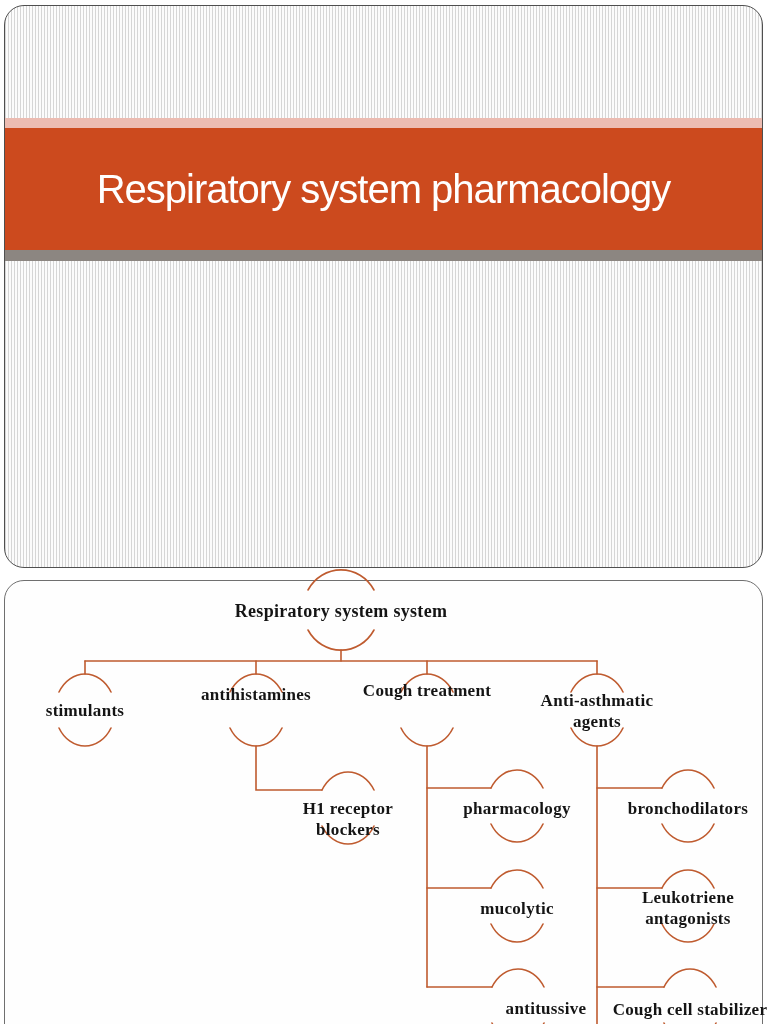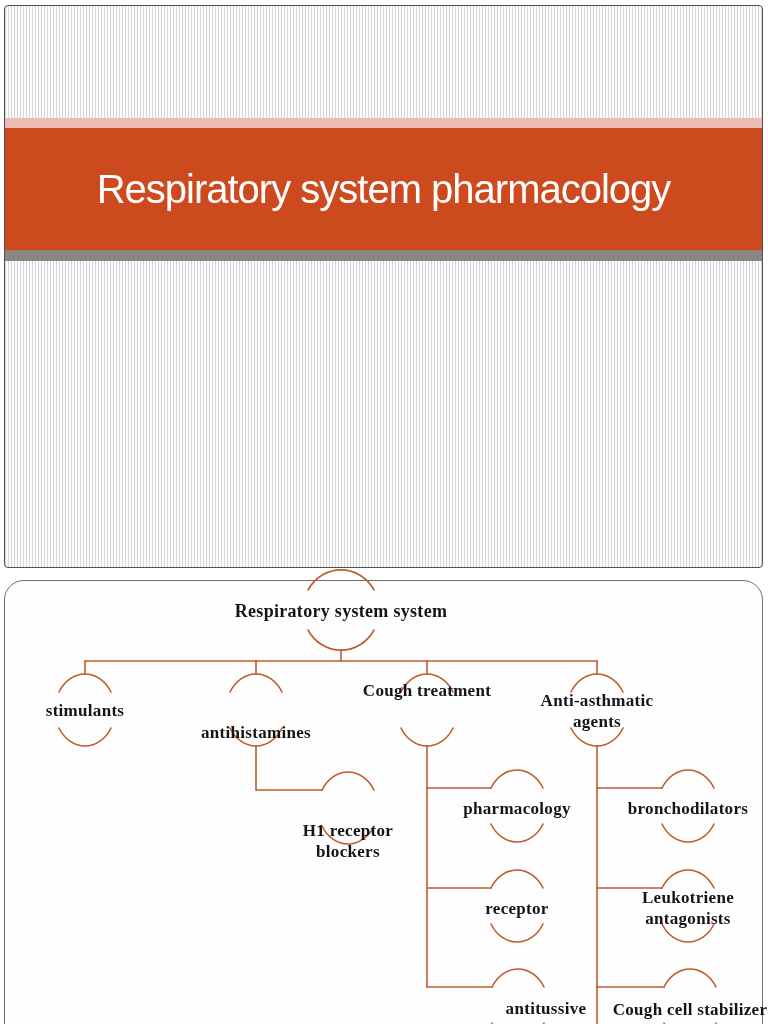--- a/index.html
+++ b/index.html
@@ -16,21 +16,21 @@
     width: 768px;
     height: 1024px;
     background: #ffffff;
   }
   
   .slide1 {
     position: absolute;
     left: 4px; top: 5px;
     width: 757px; height: 561px;
     border: 1px solid #4f4f4f;
-    border-radius: 4px;
+    border-radius: 20px;
     background-color: #fcfcfc;
     background-image: repeating-linear-gradient(90deg,
       #d6d6d6 0px, #d6d6d6 1px, #fcfcfc 1px, #fcfcfc 3px);
     overflow: hidden;
   }
   .band-pink {
     position: absolute;
     left: 0; right: 0;
     top: 112px; height: 10px;
     background: #ecbcb2;
@@ -147,33 +147,33 @@
       <path d="M662 924 A30 36 0 0 0 714 924"></path>
       <path d="M664 987 A30 36 0 0 1 716 987"></path>
       <path d="M664 1023 A30 36 0 0 0 716 1023"></path>
     </g>
   </svg>
 
   <div class="node-label root nowrap" style="left:341px; top:611px;">Respiratory system system</div>
 
   <div class="node-label nowrap" style="left:85px; top:710px;">stimulants</div>
 
-  <div class="node-label nowrap" style="left:256px; top:732px;">antihistamines</div>
+  <div class="node-label nowrap" style="left:256px; top:694px;">antihistamines</div>
 
   <div class="node-label nowrap" style="left:427px; top:690px;text-align:center;">Cough treatment</div>
 
   <div class="node-label" style="left:597px; top:711px;">Anti-asthmatic
 agents</div>
 
-  <div class="node-label" style="left:348px; top:841px;">H1 receptor
+  <div class="node-label" style="left:348px; top:819px;">H1 receptor
 blockers</div>
 
   <div class="node-label nowrap" style="left:517px; top:808px;">pharmacology</div>
 
-  <div class="node-label nowrap" style="left:517px; top:908px;">receptor</div>
+  <div class="node-label nowrap" style="left:517px; top:908px;">mucolytic</div>
 
   <div class="node-label nowrap" style="left:546px; top:1008px;">antitussive</div>
 
   <div class="node-label nowrap" style="left:688px; top:808px;">bronchodilators</div>
 
   <div class="node-label" style="left:688px; top:908px;">Leukotriene
 antagonists</div>
 
   <div class="node-label nowrap" style="left:690px; top:1009px;">Cough cell stabilizer</div>
 

